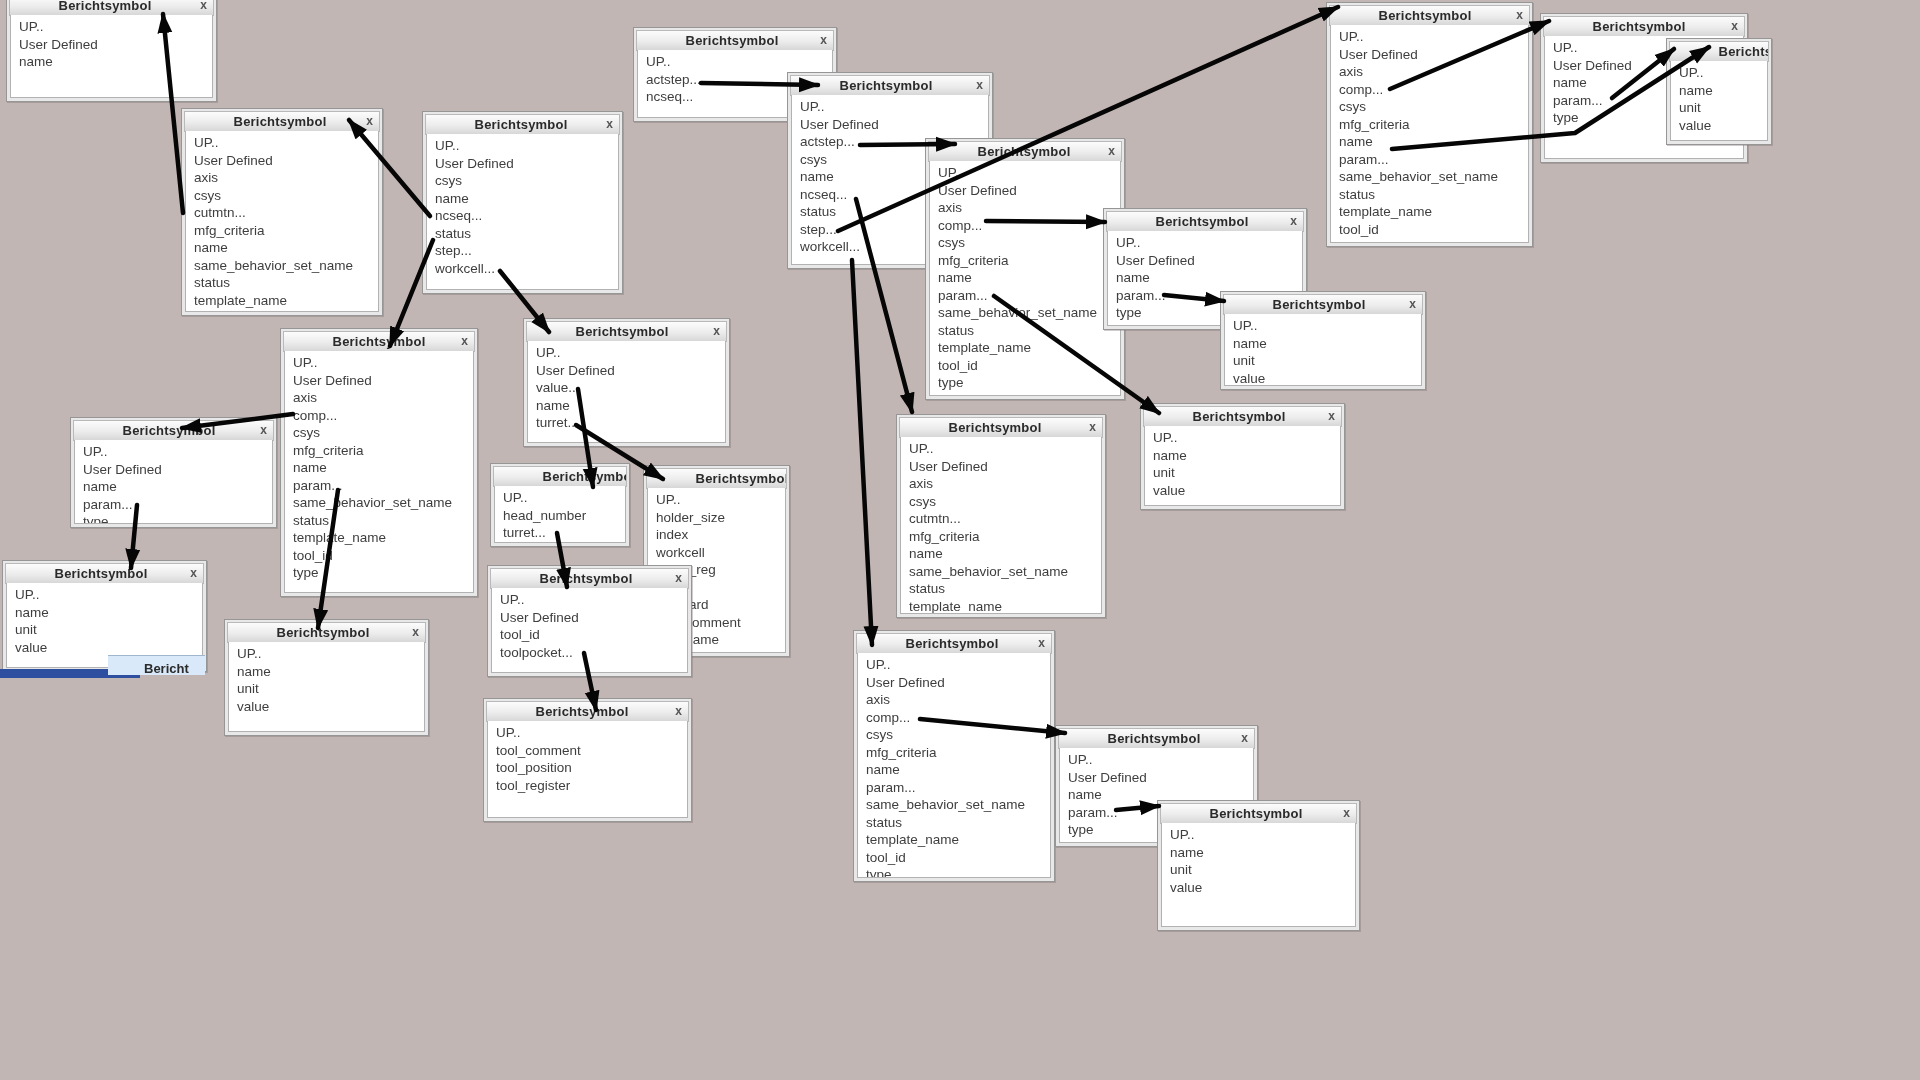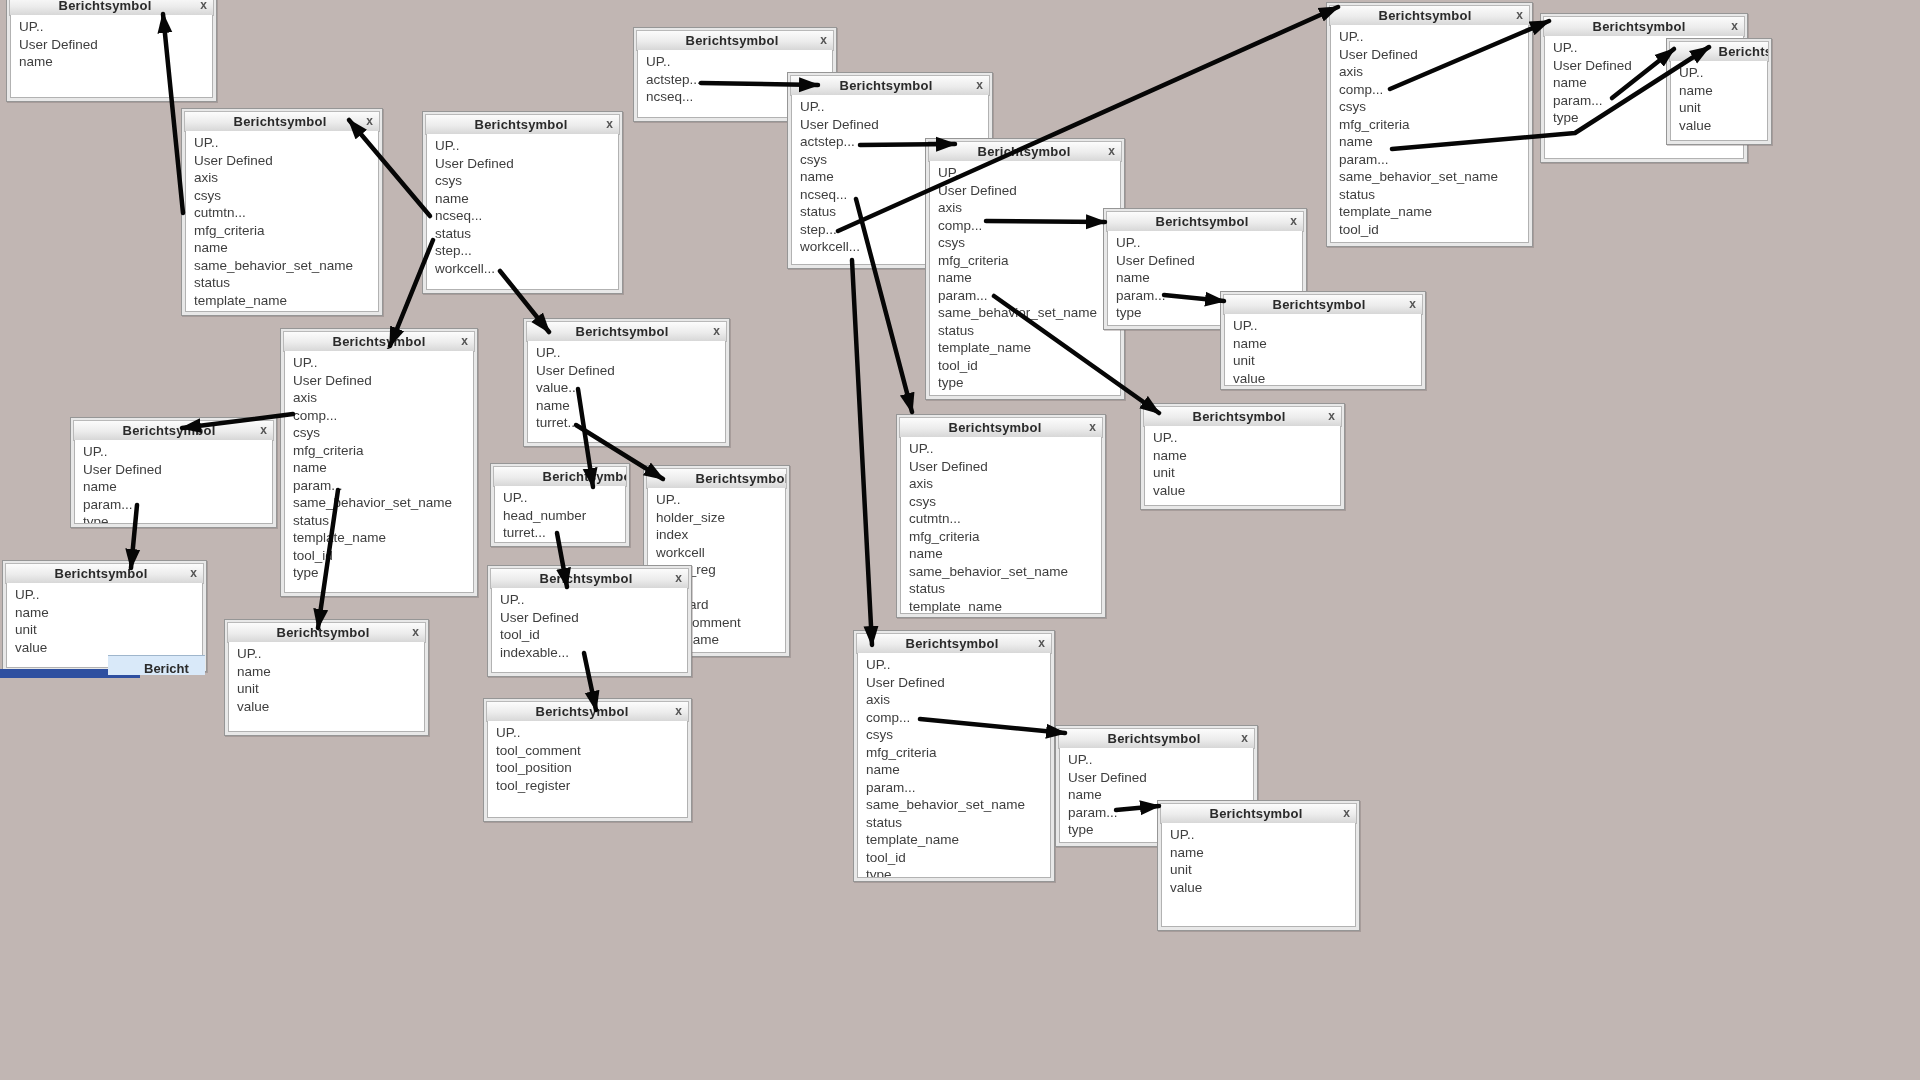--- a/index.html
+++ b/index.html
@@ -332,21 +332,21 @@
         <div class="item">tool_comment</div>
         <div class="item">tool_name</div>
       </div>
     </div>
     <div class="panel" style="left: 487px; top: 565px; width: 205px; height: 112px;">
       <div class="titlebar"><span class="title">Berichtsymbol</span><span class="closebtn">x</span></div>
       <div class="content">
         <div class="item">UP..</div>
         <div class="item">User Defined</div>
         <div class="item">tool_id</div>
-        <div class="item">indexable...</div>
+        <div class="item">toolpocket...</div>
       </div>
     </div>
     <div class="panel" style="left: 483px; top: 698px; width: 209px; height: 124px;">
       <div class="titlebar"><span class="title">Berichtsymbol</span><span class="closebtn">x</span></div>
       <div class="content">
         <div class="item">UP..</div>
         <div class="item">tool_comment</div>
         <div class="item">tool_position</div>
         <div class="item">tool_register</div>
       </div>

